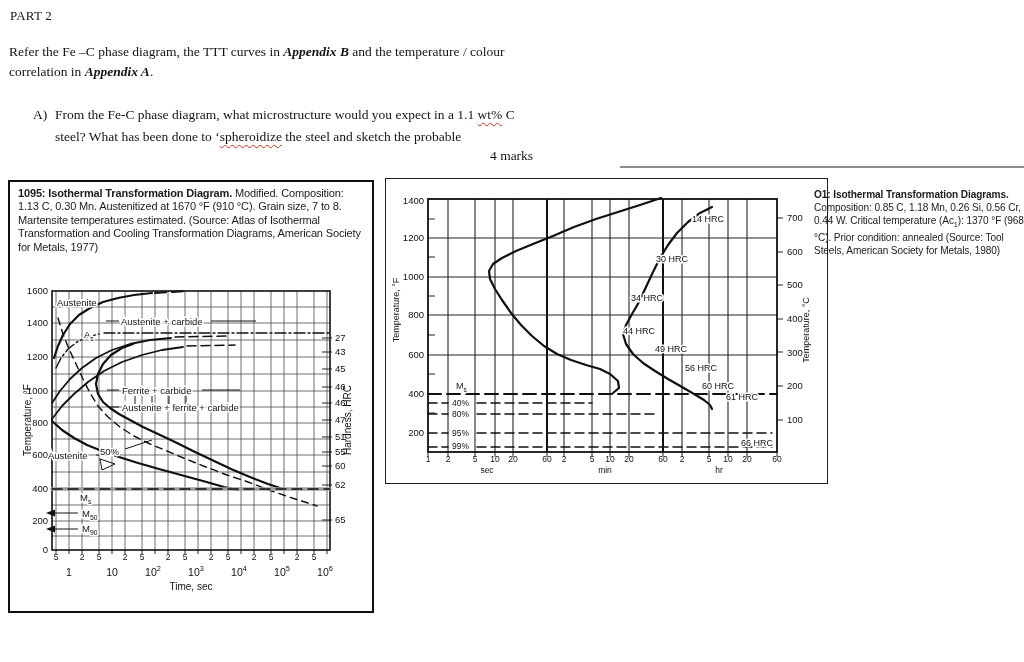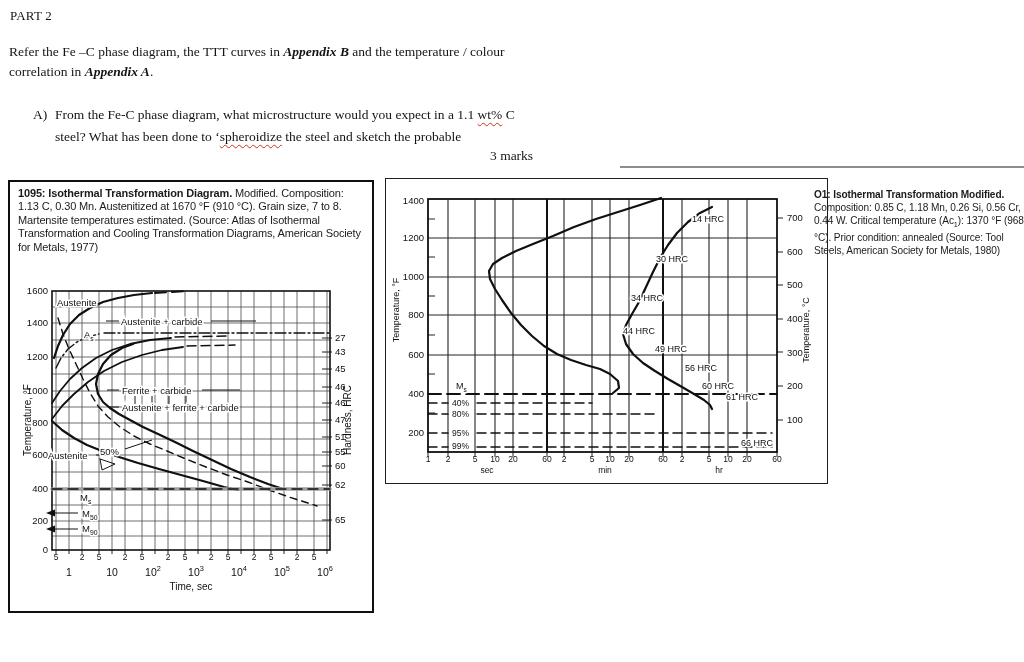--- a/index.html
+++ b/index.html
@@ -39,33 +39,33 @@
   <div class="abs intro">
     <span>Refer the Fe –C phase diagram, the TTT curves in </span><span class="bi">Appendix B</span><span> and the temperature / colour</span><br>
     <span>correlation in </span><span class="bi">Appendix A</span><span>.</span>
   </div>
 
   <div class="abs question">
     <div><span class="qlabel">A)</span><span>From the Fe-C phase diagram, what microstructure would you expect in a 1.1 </span><span class="wavy">wt%</span><span> C</span></div>
     <div class="qind"><span>steel? What has been done to ‘</span><span class="wavy">spheroidize</span><span> the steel and sketch the probable</span></div>
   </div>
 
-  <div class="abs marks">3 marks</div>
+  <div class="abs marks">4 marks</div>
 
   <div class="abs toprule"></div>
 
   <div class="abs fig1"></div>
   <div class="abs fig2"></div>
 
   <div class="abs cap cap1">
     <span class="b">1095: Isothermal Transformation Diagram.</span><span> Modified. Composition: 1.13 C, 0.30 Mn. Austenitized at 1670 °F (910 °C). Grain size, 7 to 8. Martensite temperatures estimated. (Source: </span><span class="i">Atlas of Isothermal Transformation and Cooling Transformation Diagrams,</span><span> American Society for Metals, 1977)</span>
   </div>
 
   <div class="abs cap cap2">
-    <span class="b blk">O1: Isothermal Transformation Modified.</span><span>Composition: 0.85 C, 1.18 Mn, 0.26 Si, 0.56 Cr, 0.44 W. Critical temperature (Ac</span><sub>1</sub><span>): 1370 °F (968 °C). Prior condition: annealed (Source: </span><span class="i">Tool Steels</span><span>, American Society for Metals, 1980)</span>
+    <span class="b blk">O1: Isothermal Transformation Diagrams.</span><span>Composition: 0.85 C, 1.18 Mn, 0.26 Si, 0.56 Cr, 0.44 W. Critical temperature (Ac</span><sub>1</sub><span>): 1370 °F (968 °C). Prior condition: annealed (Source: </span><span class="i">Tool Steels</span><span>, American Society for Metals, 1980)</span>
   </div>
 
   <svg class="abs overlay" width="1024" height="662" viewBox="0 0 1024 662" xmlns="http://www.w3.org/2000/svg">
       <g>
         <line x1="56" y1="291" x2="56" y2="550" stroke="#4a4a4a" stroke-width="0.8"></line>
         <line x1="69" y1="291" x2="69" y2="550" stroke="#4a4a4a" stroke-width="0.8"></line>
         <line x1="82" y1="291" x2="82" y2="550" stroke="#4a4a4a" stroke-width="0.8"></line>
         <line x1="99" y1="291" x2="99" y2="550" stroke="#4a4a4a" stroke-width="0.8"></line>
         <line x1="112" y1="291" x2="112" y2="550" stroke="#4a4a4a" stroke-width="0.8"></line>
         <line x1="125" y1="291" x2="125" y2="550" stroke="#4a4a4a" stroke-width="0.8"></line>

